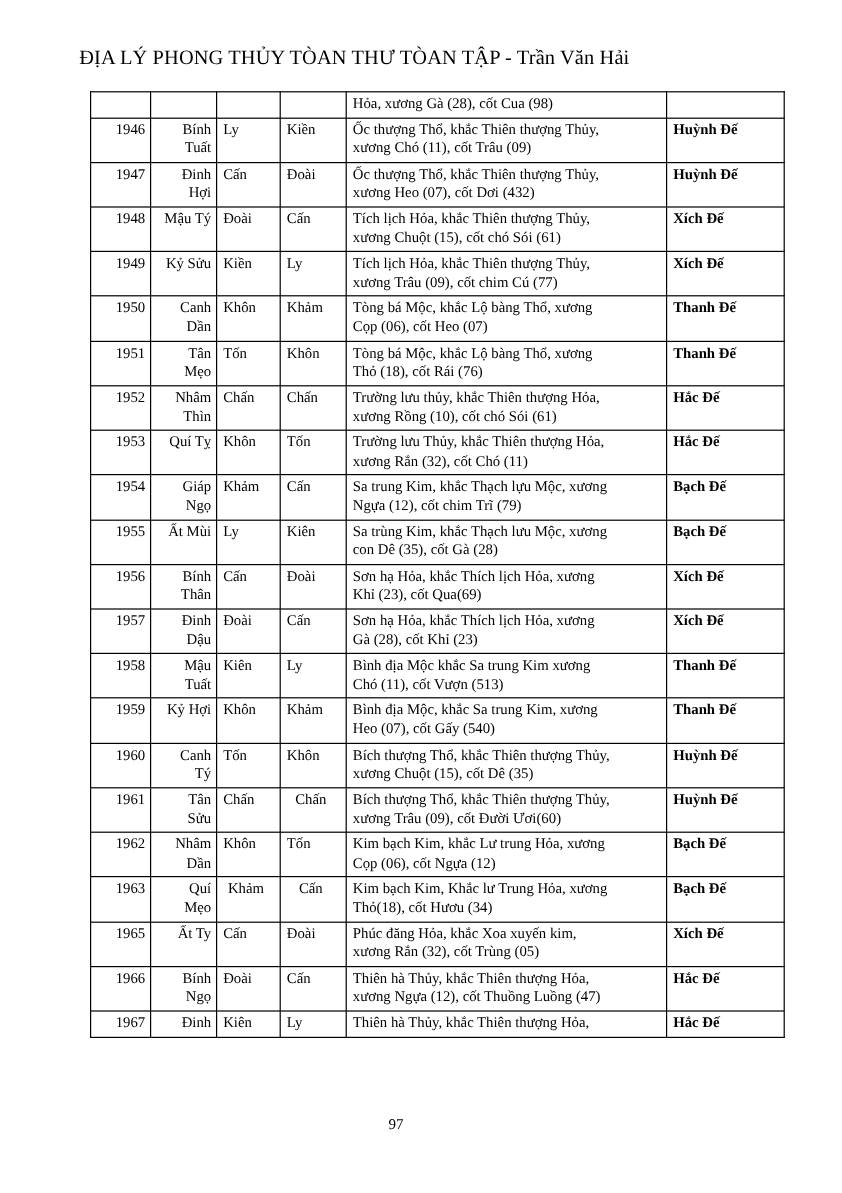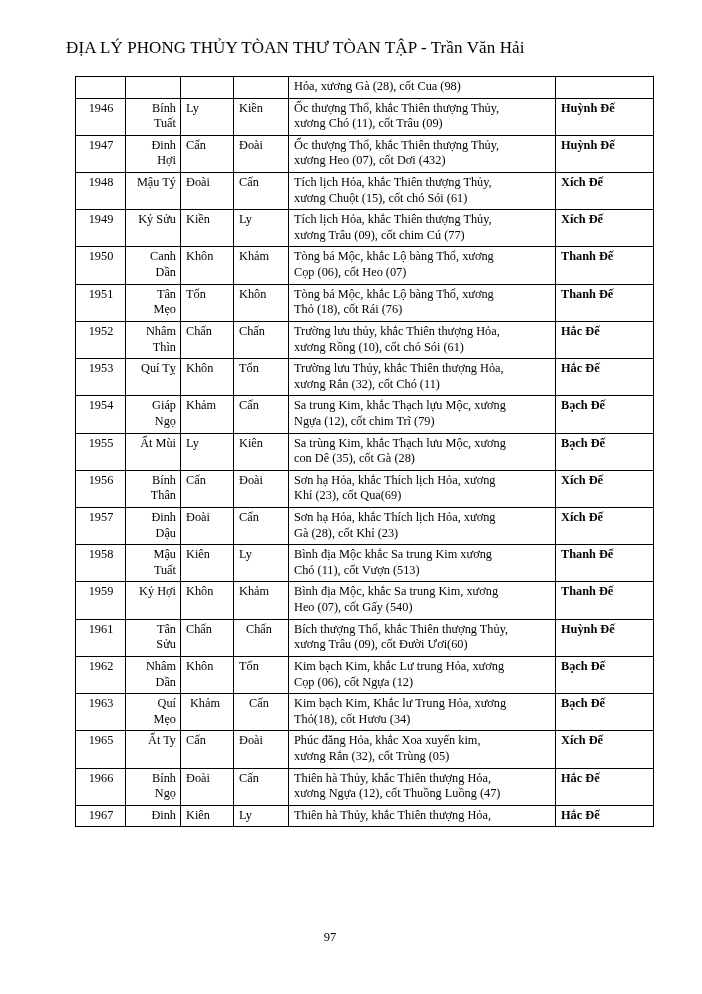--- a/index.html
+++ b/index.html
@@ -50,21 +50,21 @@
     overflow: hidden;
   }
   
   col.c-year   { width: 50px; }
   col.c-can    { width: 55px; }
   col.c-quai1  { width: 53px; }
   col.c-quai2  { width: 55px; }
   col.c-desc   { width: 267px; }
   col.c-emp    { width: 98px; }
 
-  td.year   { text-align: center; padding-left: 6px; }
+  td.year   { text-align: right; padding-left: 6px; }
   td.can    { text-align: right; padding-left: 6px; }
   td.quai   { text-align: left; padding-left: 6px; }
   td.quai.center { text-align: center; padding-left: 0; }
   td.desc   { text-align: left; padding-left: 6px; }
   td.emp    { text-align: left; padding-left: 6px; white-space: nowrap; font-weight: bold; }
 
   td .l2 { display: block; }
   .first-row td.desc { padding-top: 2px; }
 
   .page-number {
@@ -292,20 +292,34 @@
             </td>
             <td class="quai">Khôn</td>
             <td class="quai">Khảm</td>
             <td class="desc">
               <span class="justify-line">Bình địa Mộc, khắc Sa trung Kim, xương</span>
               <span class="l2">Heo (07), cốt Gấy (540)</span>
             </td>
             <td class="emp">Thanh Đế</td>
           </tr>
           <tr>
+            <td class="year">1960</td>
+            <td class="can">
+              <span class="justify-line">Canh</span>
+              <span class="l2">Tý</span>
+            </td>
+            <td class="quai">Tốn</td>
+            <td class="quai">Khôn</td>
+            <td class="desc">
+              <span class="justify-line">Bích thượng Thổ, khắc Thiên thượng Thủy,</span>
+              <span class="l2">xương Chuột (15), cốt Dê (35)</span>
+            </td>
+            <td class="emp">Huỳnh Đế</td>
+          </tr>
+          <tr>
             <td class="year">1961</td>
             <td class="can">
               <span class="justify-line">Tân</span>
               <span class="l2">Sửu</span>
             </td>
             <td class="quai">Chấn</td>
             <td class="quai center">Chấn</td>
             <td class="desc">
               <span class="justify-line">Bích thượng Thổ, khắc Thiên thượng Thủy,</span>
               <span class="l2">xương Trâu (09), cốt Đười Ươi(60)</span>

